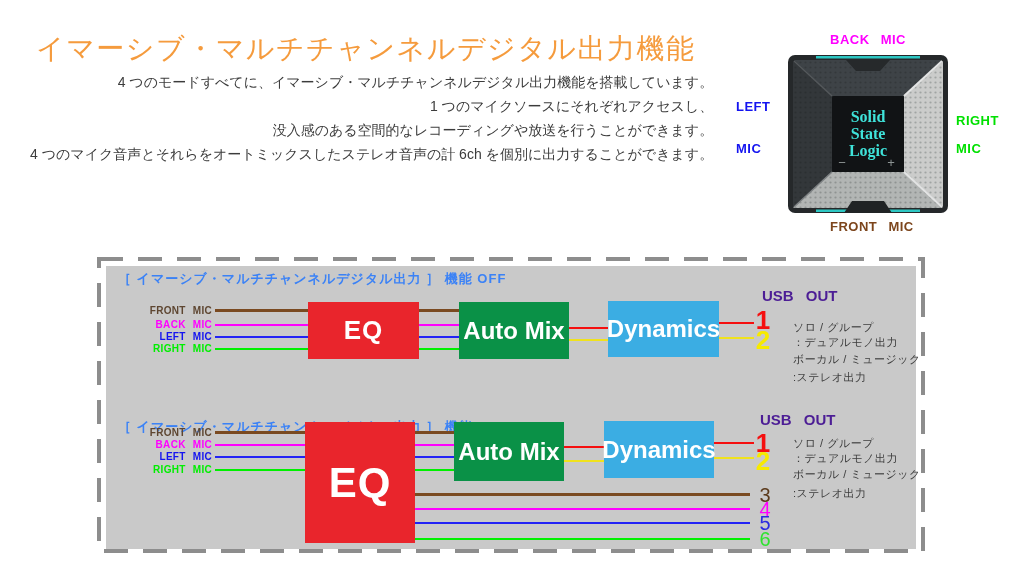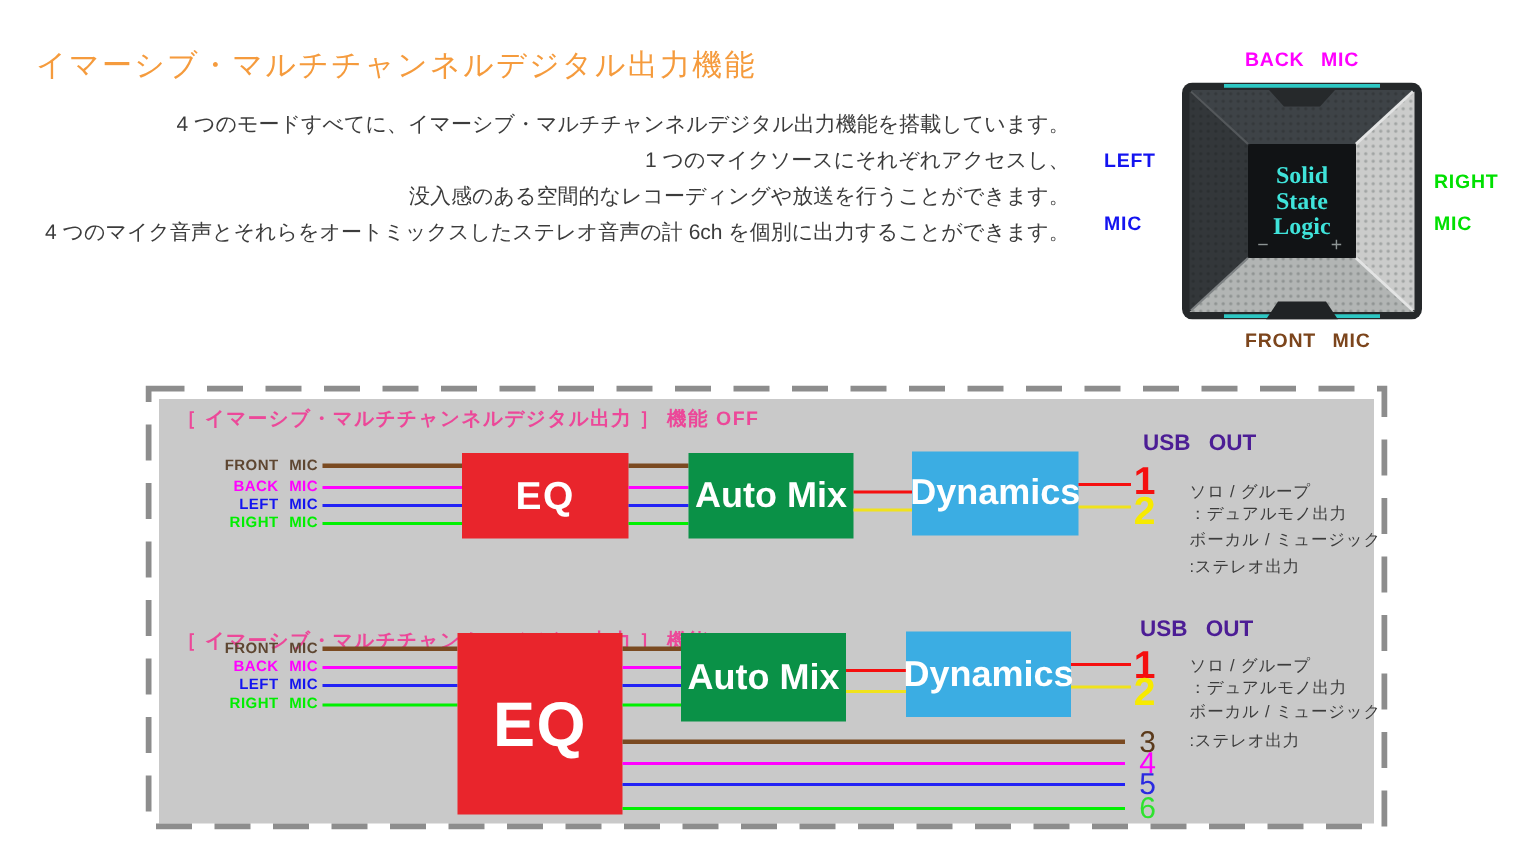--- a/index.html
+++ b/index.html
@@ -2,30 +2,30 @@
 <html><head>
 <meta charset="utf-8">
 <style>
   html,body{margin:0;padding:0;background:#ffffff;}
   .screen{position:relative;width:1024px;height:576px;background:#ffffff;overflow:hidden;
           font-family:"Liberation Sans","DejaVu Sans",sans-serif;}
   .abs{position:absolute;}
   .nowrap{white-space:nowrap;}
 
   
-  .hdr-title{left:24px;top:30px;font-size:20px;font-weight:500;letter-spacing:1.5px;color:#f59b3d;}
+  .hdr-title{left:36px;top:30px;font-size:28px;font-weight:500;letter-spacing:1.5px;color:#f59b3d;}
   .hdr-body{left:30px;top:70px;font-size:14px;color:#3c3c3c;line-height:24px;text-align:right;}
 
   
   .figlab{font-size:13px;font-weight:bold;word-spacing:7px;letter-spacing:.5px;white-space:nowrap;}
 
   
   .diagram{left:97px;top:257px;width:828px;height:296px;}
   .panel{left:9px;top:9px;width:810px;height:283px;}
-  .sec-title{font-size:13px;font-weight:bold;color:#ec4899;letter-spacing:1px;white-space:nowrap;}
+  .sec-title{font-size:13px;font-weight:bold;color:#3b82f6;letter-spacing:1px;white-space:nowrap;}
   .miclab{font-size:10px;font-weight:bold;width:72px;text-align:right;letter-spacing:.3px;word-spacing:4px;white-space:nowrap;}
   .ln{height:2px;}
   .ln3{height:3px;}
   .blk{display:flex;align-items:center;justify-content:center;color:#ffffff;font-weight:bold;white-space:nowrap;}
   .f-eq-off{font-size:26px;letter-spacing:1px;}
   .f-eq-on{font-size:42px;letter-spacing:1px;}
   .f-proc{font-size:24px;text-align:right;}
   .usb{font-size:15px;font-weight:bold;color:#4c1d95;word-spacing:8px;white-space:nowrap;}
   .onum{width:22px;text-align:center;font-size:26px;font-weight:bold;line-height:26px;}
   .onum-sm{width:22px;text-align:center;font-size:20px;font-weight:400;line-height:20px;}

